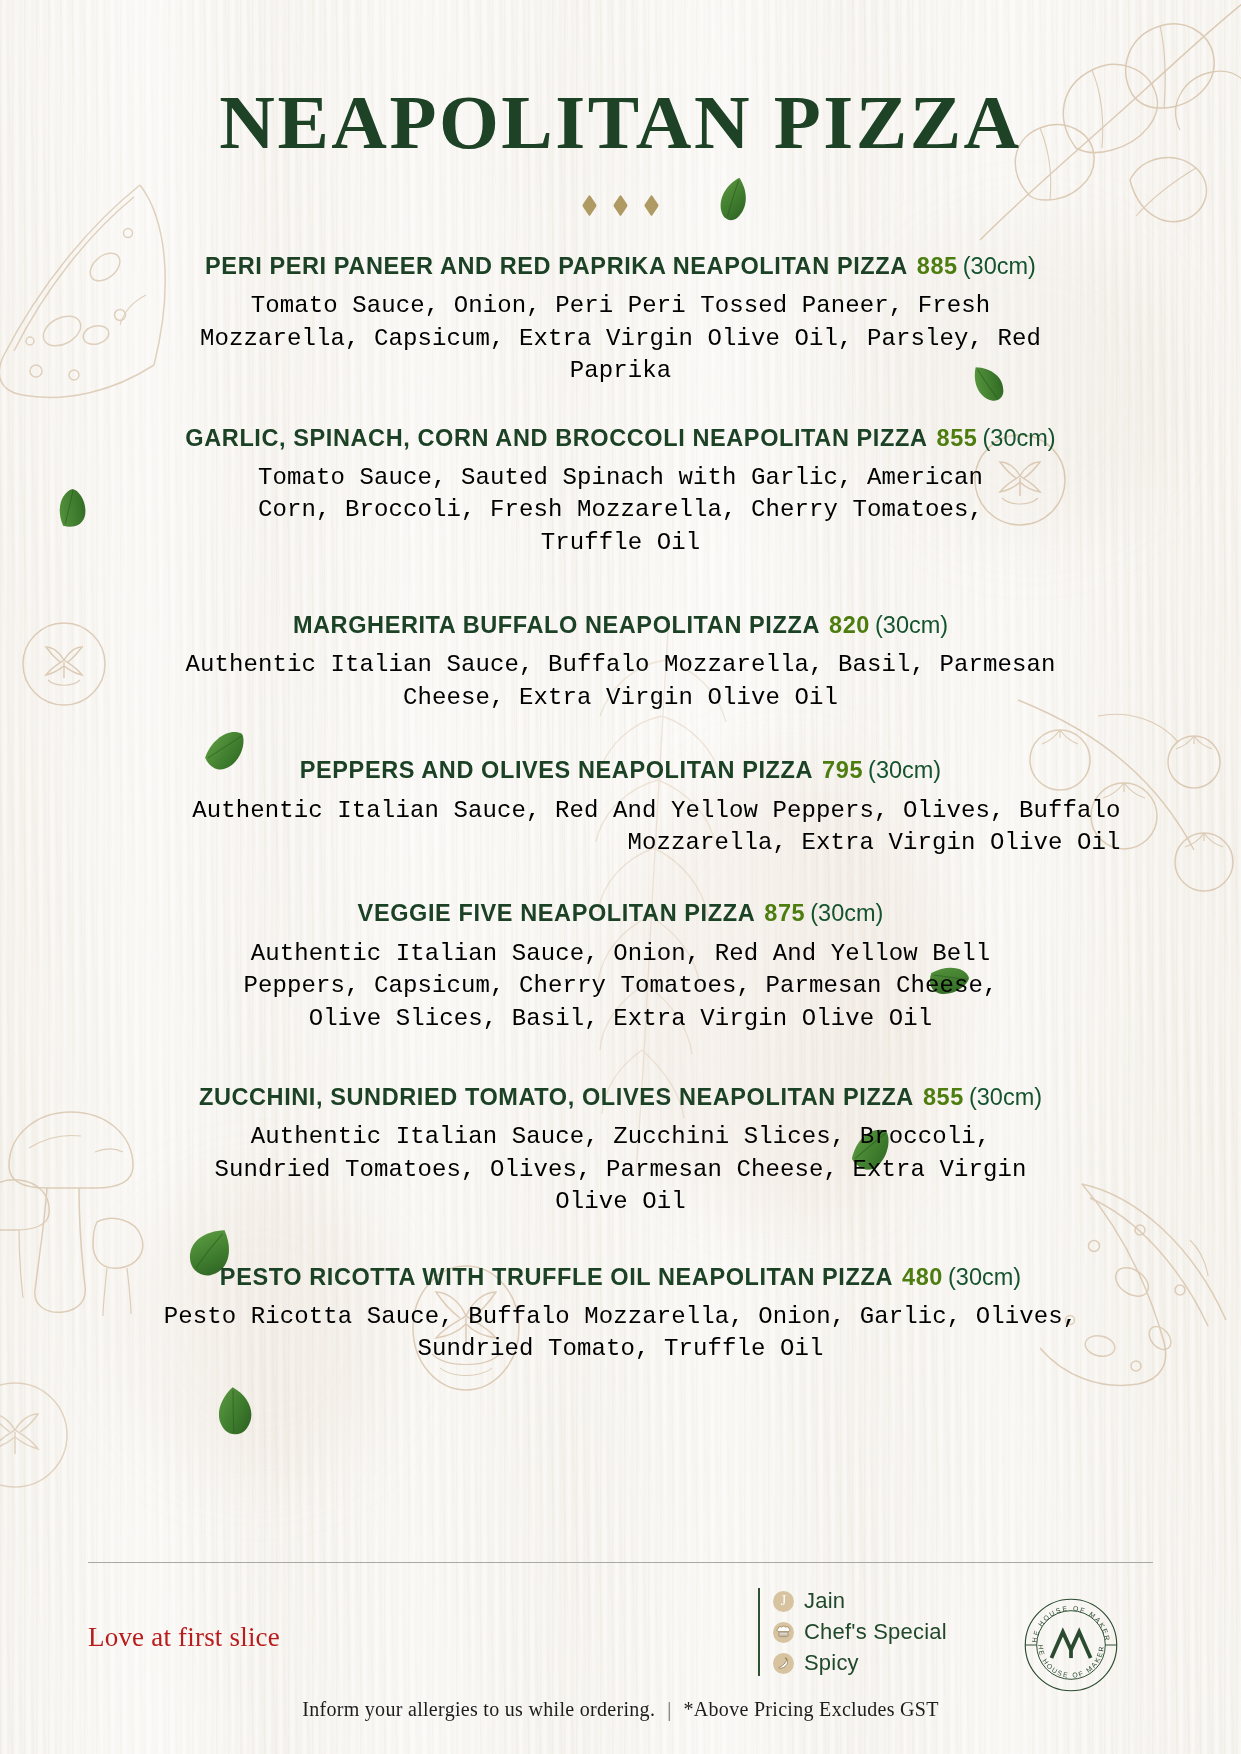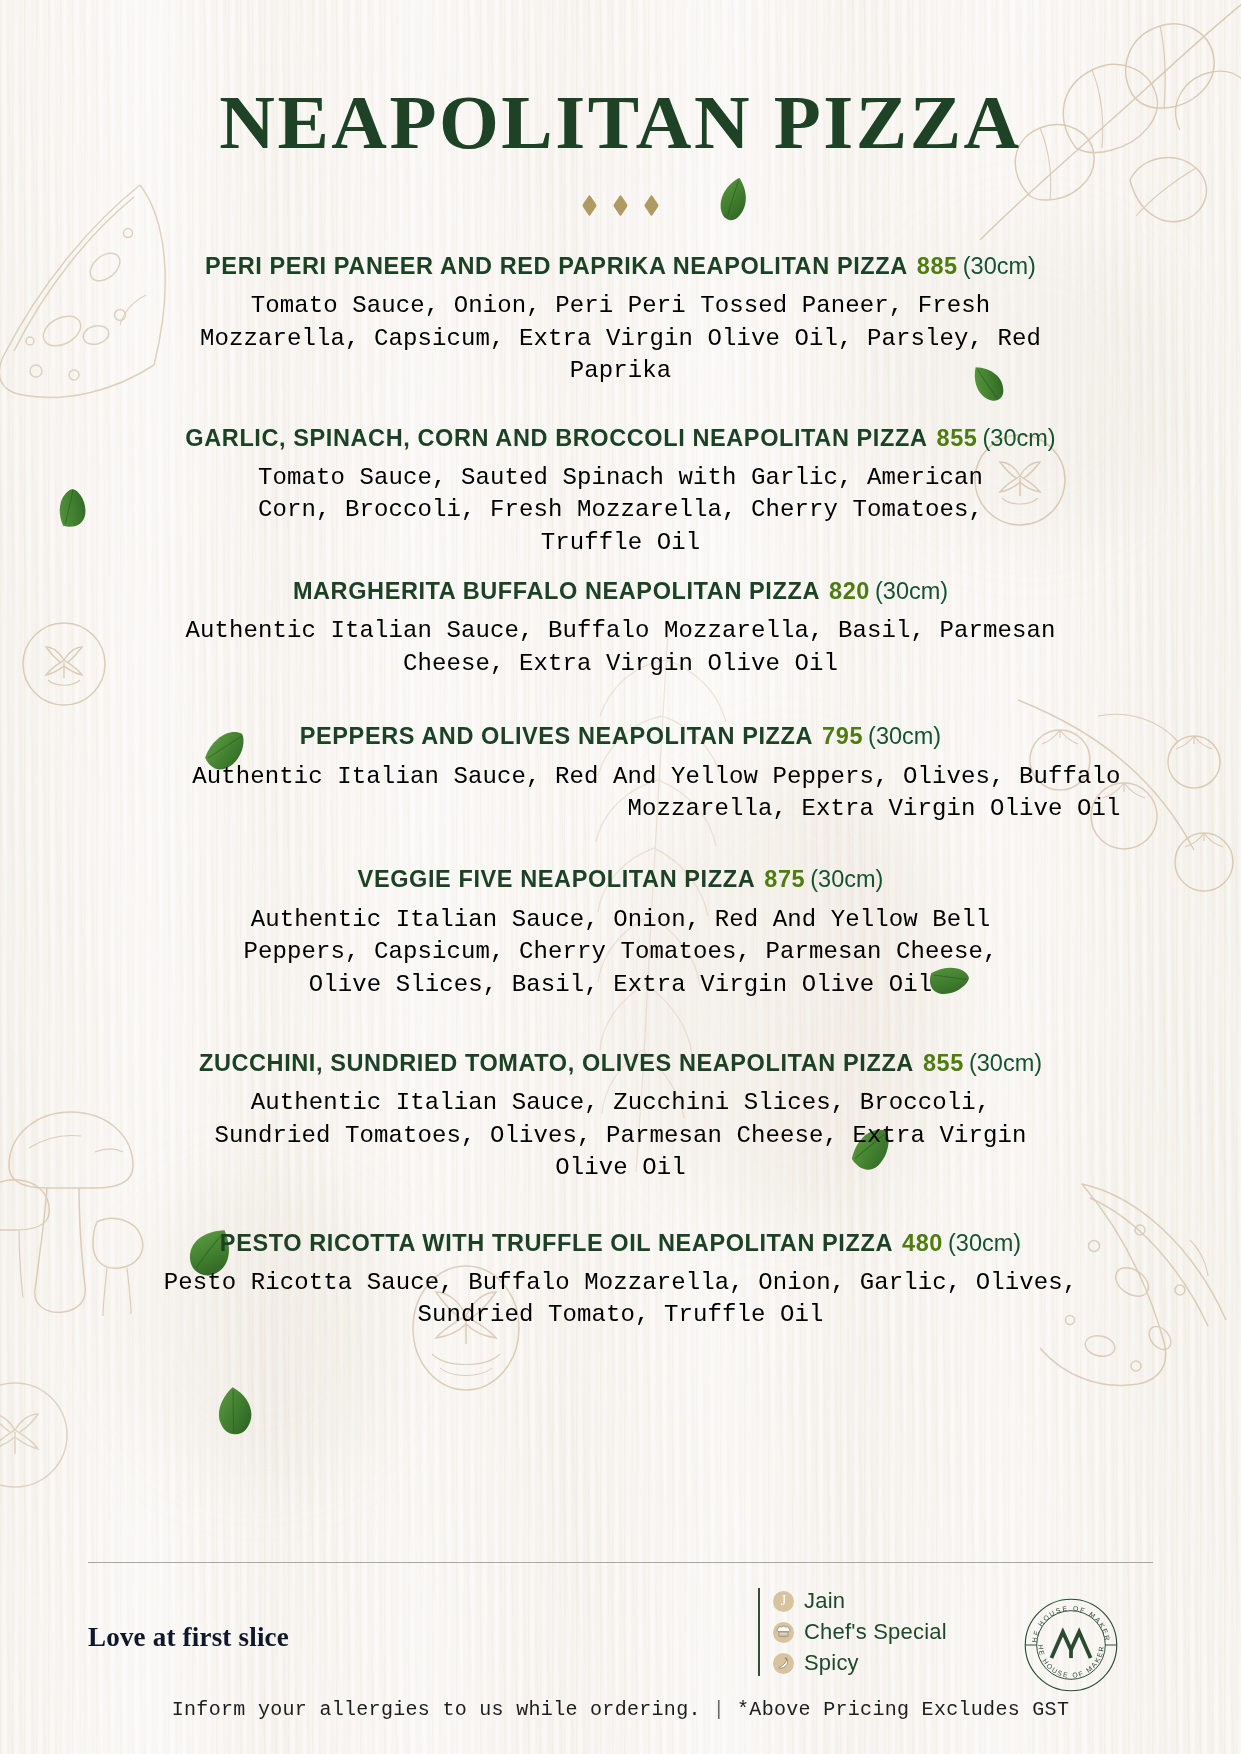--- a/index.html
+++ b/index.html
@@ -133,23 +133,22 @@
 
   .tagline {
     position:absolute;
     left:88px;
     top:1582px;
     height:110px;
     display:flex;
     align-items:center;
     font-family:"Liberation Serif", serif;
     font-size:27px;
-    color:#0f172a;
+    color:#b91c1c;
     letter-spacing:0.2px;
-    font-weight:bold;
   }
 
   .legend {
     position:absolute;
     left:758px;
     top:1588px;
     display:flex;
     align-items:stretch;
     gap:13px;
   }
@@ -188,21 +187,21 @@
     left:1022px;
     top:1596px;
     width:98px; height:98px;
   }
 
   .bottom-note {
     position:absolute;
     left:0; right:0;
     top:1698px;
     text-align:center;
-    font-family:Liberation Mono, monospace;
+    font-family:Liberation Serif, serif;
     font-size:20px;
     color:#1d1d1d;
     letter-spacing:0.3px;
   }
   .bottom-note .sep { display:inline-block; margin:0 12px; color:#6a6a6a; }
 </style>
 </head>
 <body>
 
 <div class="page"></div>
@@ -480,21 +479,21 @@
       <div class="item-desc">Tomato Sauce, Onion, Peri Peri Tossed Paneer, Fresh Mozzarella, Capsicum, Extra Virgin Olive Oil, Parsley, Red Paprika</div>
     </div>
 
     <div class="item" style="margin-top:36px;">
       <div class="item-name">
         <span>GARLIC, SPINACH, CORN AND BROCCOLI NEAPOLITAN PIZZA</span><span class="price">855</span><span class="size">(30cm)</span>
       </div>
       <div class="item-desc" style="max-width:740px;">Tomato Sauce, Sauted Spinach with Garlic, American Corn, Broccoli, Fresh Mozzarella, Cherry Tomatoes, Truffle Oil</div>
     </div>
 
-    <div class="item" style="margin-top:18px;">
+    <div class="item" style="margin-top:52px;">
       <div class="item-name">
         <span>MARGHERITA BUFFALO NEAPOLITAN PIZZA</span><span class="price">820</span><span class="size">(30cm)</span>
       </div>
       <div class="item-desc wide">Authentic Italian Sauce, Buffalo Mozzarella, Basil, Parmesan Cheese, Extra Virgin Olive Oil</div>
     </div>
 
     <div class="item" style="margin-top:42px;">
       <div class="item-name">
         <span>PEPPERS AND OLIVES NEAPOLITAN PIZZA</span><span class="price">795</span><span class="size">(30cm)</span>
       </div>

